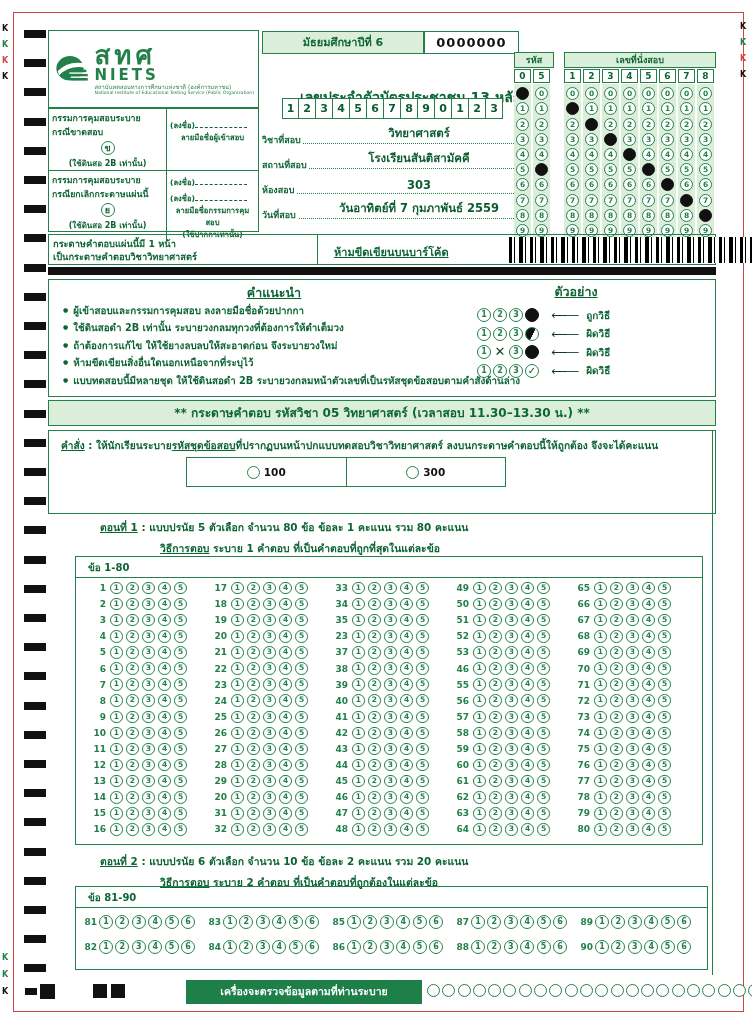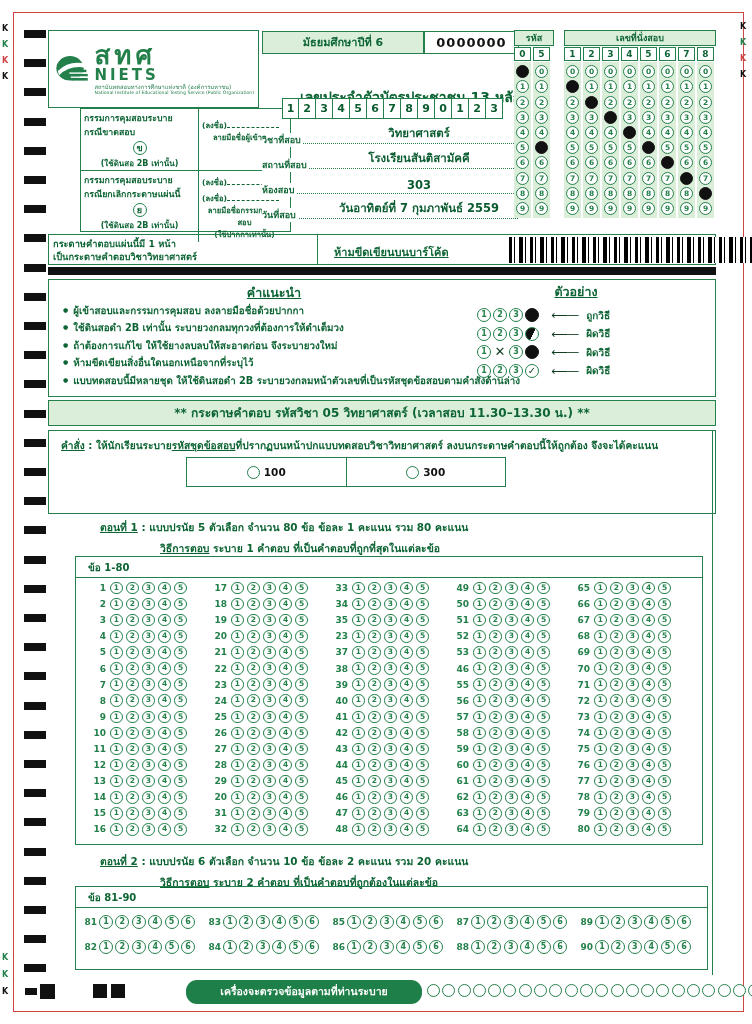--- a/index.html
+++ b/index.html
@@ -19,21 +19,21 @@
 
   
   .logo-box{position:absolute;left:48px;top:30px;width:211px;height:78px;border:1px solid var(--g);display:flex;align-items:center;padding:4px 4px 4px 6px;}
   .logo-text{margin-left:4px;line-height:1;}
   .logo-thai{font-size:26px;font-weight:bold;color:var(--g);letter-spacing:4px;}
   .logo-latin{font-size:15px;font-weight:bold;color:var(--g);letter-spacing:3px;}
   .logo-sub1{font-size:5.8px;color:var(--g);margin-top:2px;white-space:nowrap;}
   .logo-sub2{font-size:4.6px;color:var(--g);white-space:nowrap;}
 
   
-  .cmte{position:absolute;left:48px;top:108px;width:211px;height:124px;border:1px solid var(--g);display:grid;grid-template-columns:118px 1fr;grid-template-rows:62px 1fr;margin-left:32px;}
+  .cmte{position:absolute;left:48px;top:108px;width:211px;height:124px;border:1px solid var(--g);display:grid;grid-template-columns:118px 1fr;grid-template-rows:62px 1fr;}
   .cmte>div{padding:2px 3px;font-size:8.8px;font-weight:bold;color:var(--dg);}
   .cm-a{border-right:1px solid var(--g);border-bottom:1px solid var(--g);}
   .cm-b{border-bottom:1px solid var(--g);}
   .cm-c{border-right:1px solid var(--g);}
   .cletter{display:block;width:14px;height:14px;border:1px solid var(--g);border-radius:50%;font-size:9px;line-height:13px;text-align:center;margin:2px auto;}
   .cnote{font-size:8px;text-align:center;display:block;margin-top:1px;}
   .signline{font-size:7.6px;white-space:nowrap;margin-top:8px;}
   .dashes{display:inline-block;width:52px;border-bottom:1px dashed var(--dg);height:8px;}
   .signcap{font-size:7.6px;text-align:center;display:block;}
 
@@ -44,21 +44,21 @@
   .field{position:absolute;left:262px;width:256px;border-bottom:1.5px dotted var(--g);height:22px;}
   .field .lab{position:absolute;left:0;bottom:-4px;font-size:9px;font-weight:bold;background:#fff;padding-right:2px;}
   .field .val{position:absolute;left:64px;right:6px;bottom:1px;text-align:center;font-size:11.5px;font-weight:bold;color:var(--ink);white-space:nowrap;}
   .idlab{position:absolute;left:300px;top:86px;font-size:14px;font-weight:bold;}
   .idrow{position:absolute;left:282px;top:98px;display:flex;}
   .idcell{width:17px;height:21px;border:1px solid var(--g);border-left:none;text-align:center;font-size:11px;font-weight:bold;line-height:20px;color:var(--ink);background:#fff;}
   .idcell:first-child{border-left:1px solid var(--g);}
 
   
   .dgrid{position:absolute;top:30px;}
-  .dg-title{border:1px solid var(--g);background:var(--lg);font-size:9px;font-weight:bold;height:16px;line-height:15px;text-align:center;margin-bottom:1px;}
+  .dg-title{border:1px solid var(--g);background:var(--lg);font-size:9px;font-weight:bold;height:16px;line-height:15px;text-align:center;margin-bottom:1px;margin-top:22px;}
   .dg-cols{display:flex;}
   .dg-col{width:17px;margin-right:2px;text-align:center;}
   .dg-col:last-child{margin-right:0;}
   .dg-h{background:#fff;border:1px solid var(--g);font-size:9px;font-weight:bold;height:14px;line-height:12px;margin-bottom:1px;}
   .dg-stripe{background:var(--lg);padding:1px 0;}
   .bub{display:inline-block;width:13px;height:13px;border:1px solid var(--g);border-radius:50%;font-size:7.5px;line-height:11px;text-align:center;color:var(--g);background:#fff;font-weight:bold;}
   .dg-stripe .bub{display:block;margin:2.2px auto;}
   .bub.filled{background:var(--bk);border-color:var(--bk);color:transparent;}
 
   
@@ -110,21 +110,21 @@
   .p2box{position:absolute;left:75px;top:886px;width:633px;height:84px;border:1.2px solid var(--g);}
   .p2rows{position:absolute;left:6px;top:22px;width:620px;}
   .p2-row{display:flex;height:25px;align-items:center;}
   .p2-item{display:flex;align-items:center;width:124px;}
   .p2-item .ans-num{width:15px;margin-right:2px;}
   .p2-item .bub{width:14px;height:14px;line-height:12px;margin-right:2.4px;font-size:8px;}
   .rline{position:absolute;background:var(--g);}
 
   
   .fsq{position:absolute;background:var(--bk);}
-  .flabel{position:absolute;left:186px;top:980px;width:236px;height:24px;background:#1e8048;color:#fff;text-align:center;font-size:10.5px;font-weight:bold;line-height:23px;border-radius:11px;}
+  .flabel{position:absolute;left:186px;top:980px;width:236px;height:24px;background:#1e8048;color:#fff;text-align:center;font-size:10.5px;font-weight:bold;line-height:23px;}
   .fcircles{position:absolute;left:427px;top:984px;display:flex;}
   .fcircles span{display:inline-block;width:13px;height:13px;border:1.3px solid var(--g);border-radius:50%;margin-right:2.3px;background:#fff;}
 </style>
 </head>
 <body>
 
 <div class="sheet">
   <div class="redline"></div>
 
   <div class="regmark" style="left:2px;top:24px;color:#111;">K</div>

